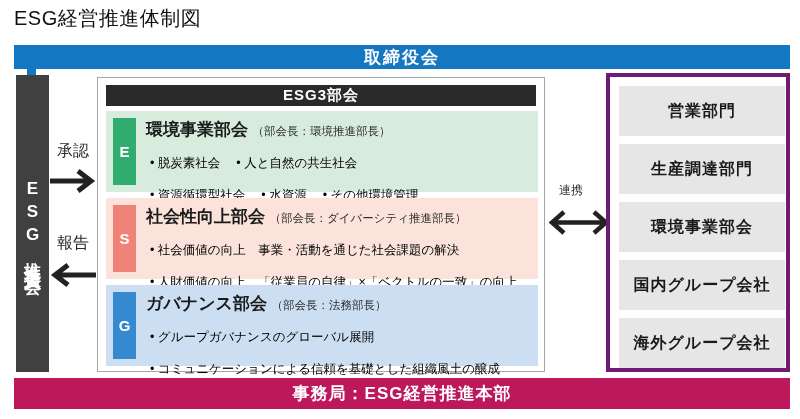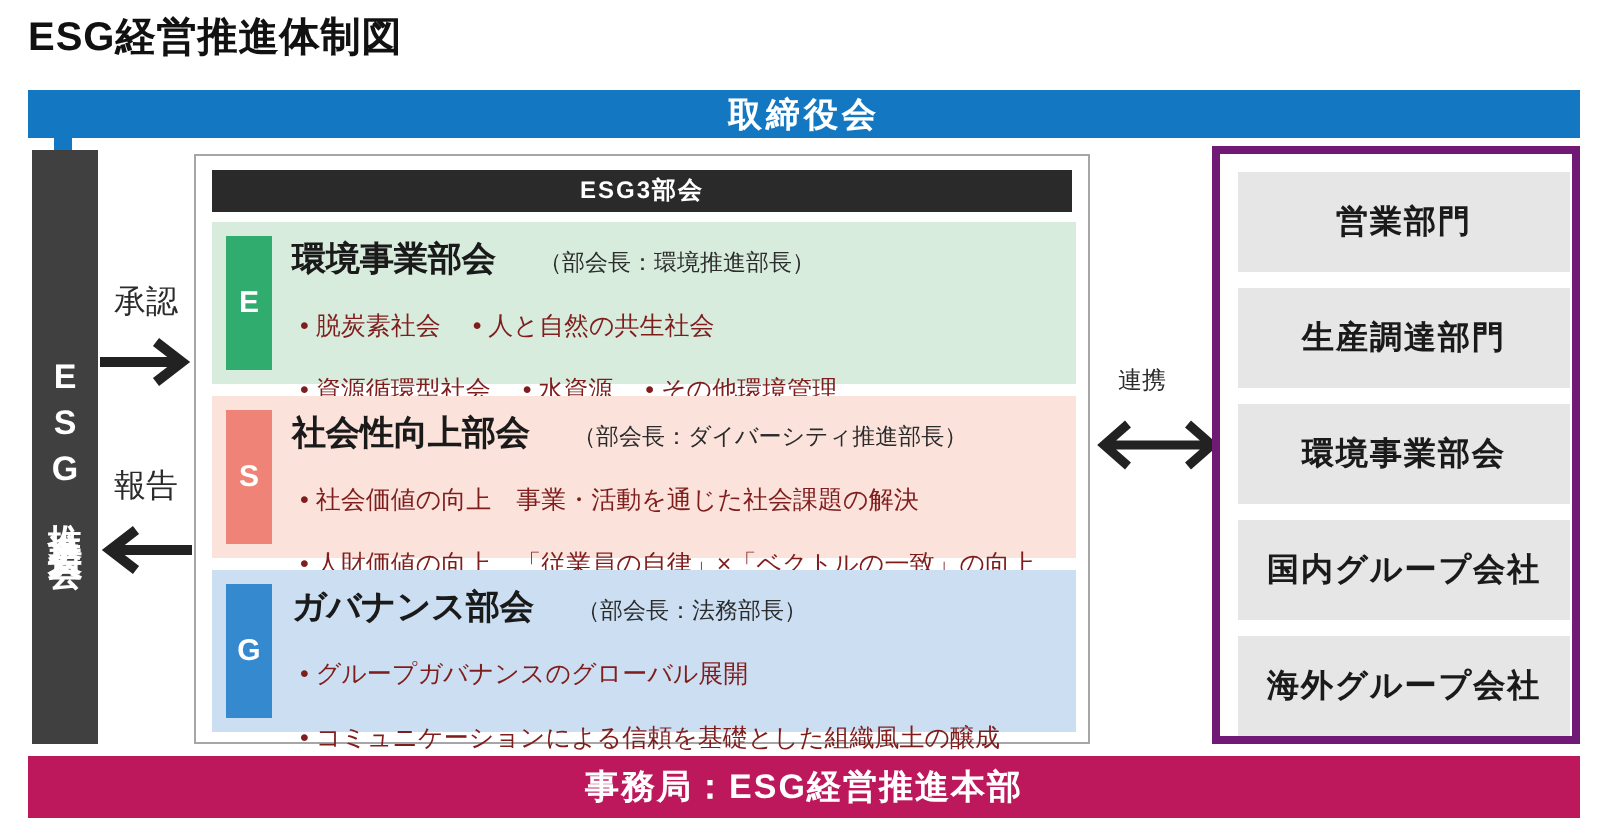--- a/index.html
+++ b/index.html
@@ -12,21 +12,21 @@
     position: relative;
     width: 800px;
     height: 419px;
     background: #ffffff;
     overflow: hidden;
   }
   .page-title {
     position: absolute;
     left: 14px; top: 5px;
     font-size: 20px;
-    font-weight: bold;
+    font-weight: normal;
     color: #111111;
     letter-spacing: 0.5px;
   }
   .board-bar {
     position: absolute;
     left: 14px; top: 45px;
     width: 776px; height: 24px;
     background: #1477c2;
     color: #ffffff;
     font-size: 17px;
@@ -84,21 +84,21 @@
     width: 448px; height: 295px;
     background: #ffffff;
     border: 1px solid #a6a6a6;
   }
   .esg-header {
     position: absolute;
     left: 8px; top: 7px;
     width: 430px; height: 21px;
     background: #2a2a2a;
     color: #ffffff;
-    font-size: 12px;
+    font-size: 15px;
     font-weight: bold;
     display: flex; align-items: center; justify-content: center;
     letter-spacing: 1px;
   }
   .section {
     position: absolute;
     left: 8px;
     width: 432px; height: 81px;
   }
   .section-env { top: 33px;  background: #d8ecdd; }
@@ -122,30 +122,30 @@
   }
   .section-title-row { white-space: nowrap; }
   .section-title {
     font-size: 17px;
     font-weight: bold;
     color: #1a1a1a;
   }
   .section-chair {
     font-size: 11.5px;
     color: #2b2b2b;
-    margin-left: 17px;
+    margin-left: 0;
   }
   .section-bullets {
     margin-top: 5px;
     padding-left: 4px;
   }
   .bullet-line {
     font-size: 12.5px;
     line-height: 1.55;
-    color: #7f1d1d;
+    color: #000000;
     white-space: nowrap;
     margin-top: 13px;
   }
 
   .dept-box {
     position: absolute;
     left: 606px; top: 73px;
     width: 184px; height: 299px;
     background: #ffffff;
     border: 4px solid #701a75;

